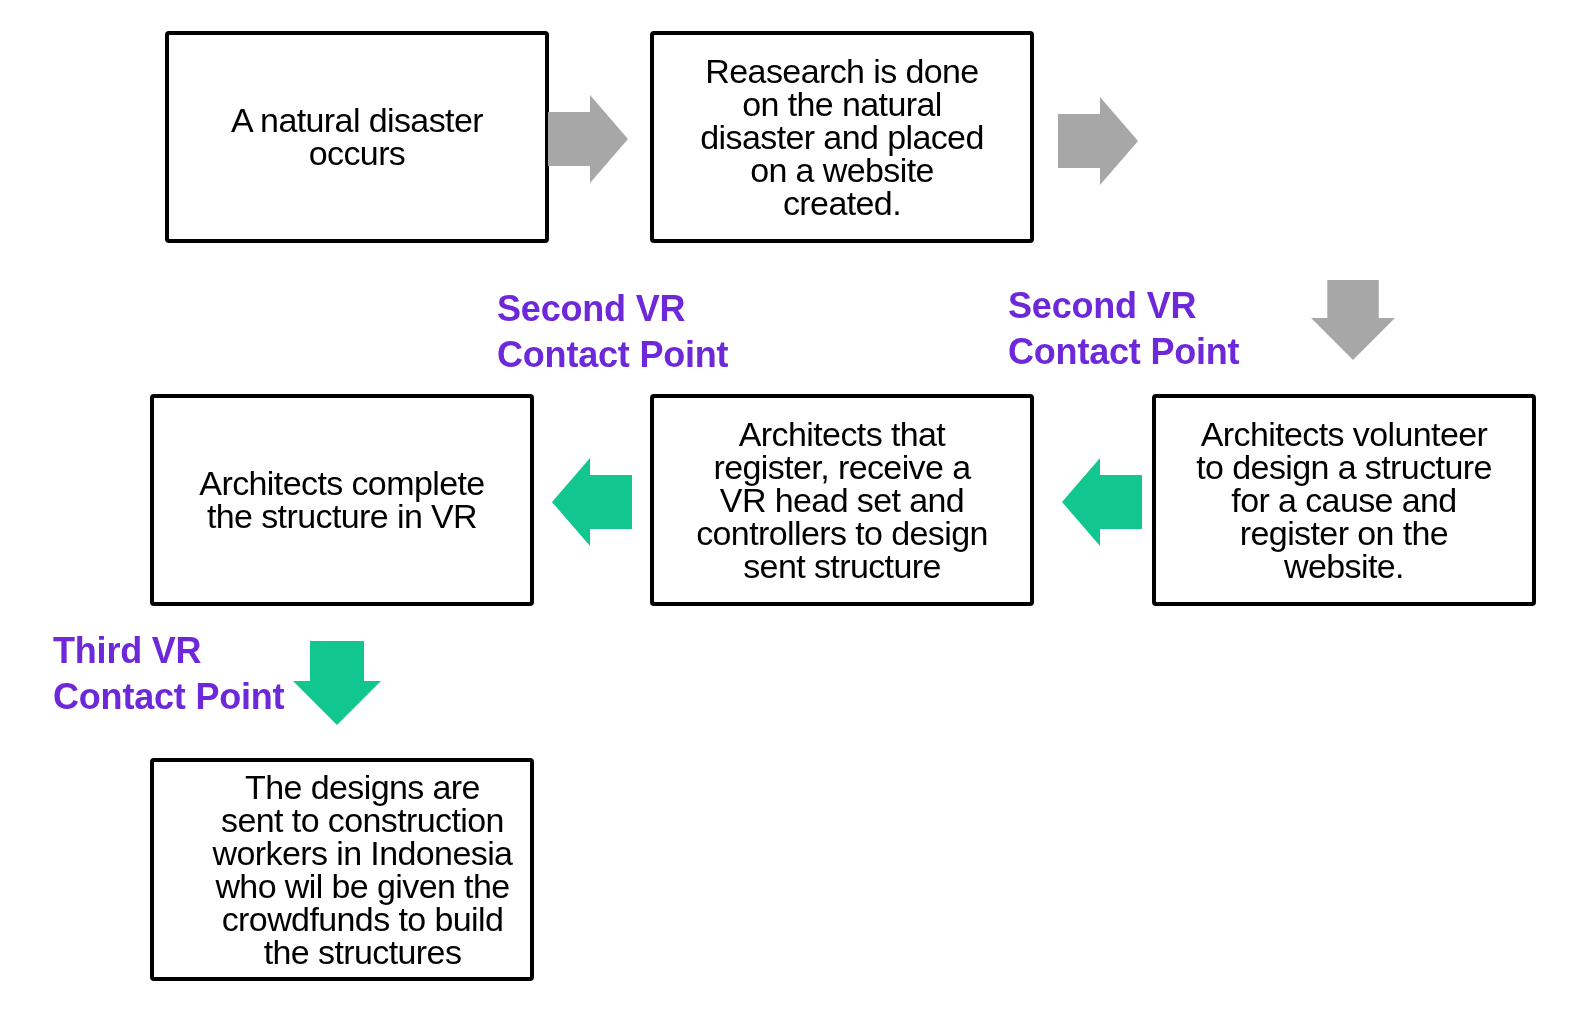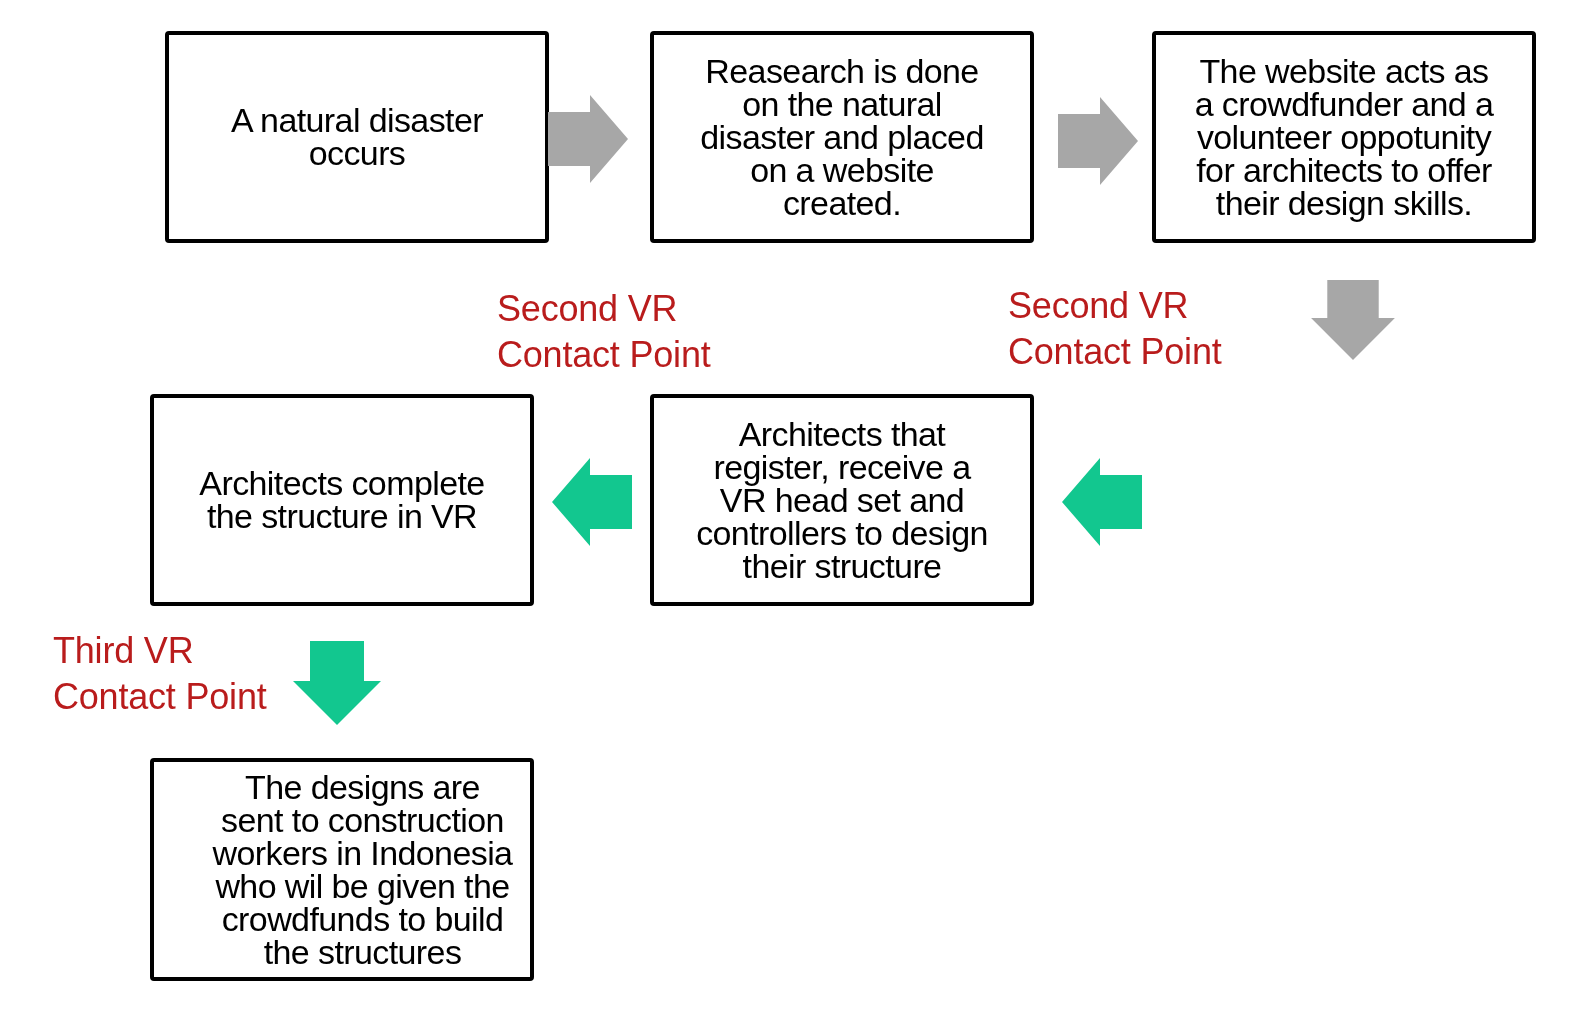--- a/index.html
+++ b/index.html
@@ -35,22 +35,23 @@
   #box-4{left:1152px;top:394px;}
   #box-5{left:650px;top:394px;}
   #box-6{left:150px;top:394px;}
   #box-7{left:150px;top:758px;height:223px;padding-left:41px;}
 
   .vr-label{
     position:absolute;
     font-size:36px;
     line-height:46px;
     letter-spacing:-0.2px;
-    color:#b91c1c;
+    color:#6d28d9;
     white-space:pre-line;
+    font-weight:bold;
   }
   #label-second{left:497px;top:286px;}
   #label-first{left:1008px;top:283px;}
   #label-third{left:53px;top:628px;}
 
   .arrow{position:absolute;display:block;}
   .arrow polygon.gray{fill:#A7A7A7;}
   .arrow polygon.green{fill:#12C78F;}
   #arrow-right-1{left:548px;top:95px;}
   #arrow-right-2{left:1058px;top:97px;}
@@ -74,45 +75,45 @@
   <div class="fbox" id="box-2">Reasearch is done
 on the natural
 disaster and placed
 on a website
 created.</div>
 
   <svg class="arrow" id="arrow-right-2" width="80" height="88" viewBox="0 0 80 88" aria-hidden="true">
     <polygon class="gray" points="0,17 42,17 42,0 80,44 42,88 42,71 0,71"></polygon>
   </svg>
 
-  <div class="fbox" id="box-3">The website acts as
-a crowdfunder and a
-volunteer oppotunity
-for architects to offer
-their design skills.</div>
 
   <svg class="arrow" id="arrow-down-gray" width="84" height="80" viewBox="0 0 88 84" aria-hidden="true">
     <polygon class="gray" points="17,0 71,0 71,40 88,40 44,84 0,40 17,40"></polygon>
   </svg>
 
   <div class="vr-label" id="label-second">Second VR
 Contact Point</div>
   <div class="vr-label" id="label-first">Second VR
 Contact Point</div>
 
+  <div class="fbox" id="box-4">Architects volunteer
+to design a structure
+for a cause and
+register on the
+website.</div>
 
   <svg class="arrow" id="arrow-left-1" width="80" height="88" viewBox="0 0 80 88" aria-hidden="true">
     <polygon class="green" points="80,17 38,17 38,0 0,44 38,88 38,71 80,71"></polygon>
   </svg>
 
   <div class="fbox" id="box-5">Architects that
 register, receive a
 VR head set and
 controllers to design
-their structure</div>
+sent structure</div>
 
   <svg class="arrow" id="arrow-left-2" width="80" height="88" viewBox="0 0 80 88" aria-hidden="true">
     <polygon class="green" points="80,17 38,17 38,0 0,44 38,88 38,71 80,71"></polygon>
   </svg>
 
   <div class="fbox" id="box-6">Architects complete
 the structure in VR</div>
 
   <div class="vr-label" id="label-third">Third VR
 Contact Point</div>

